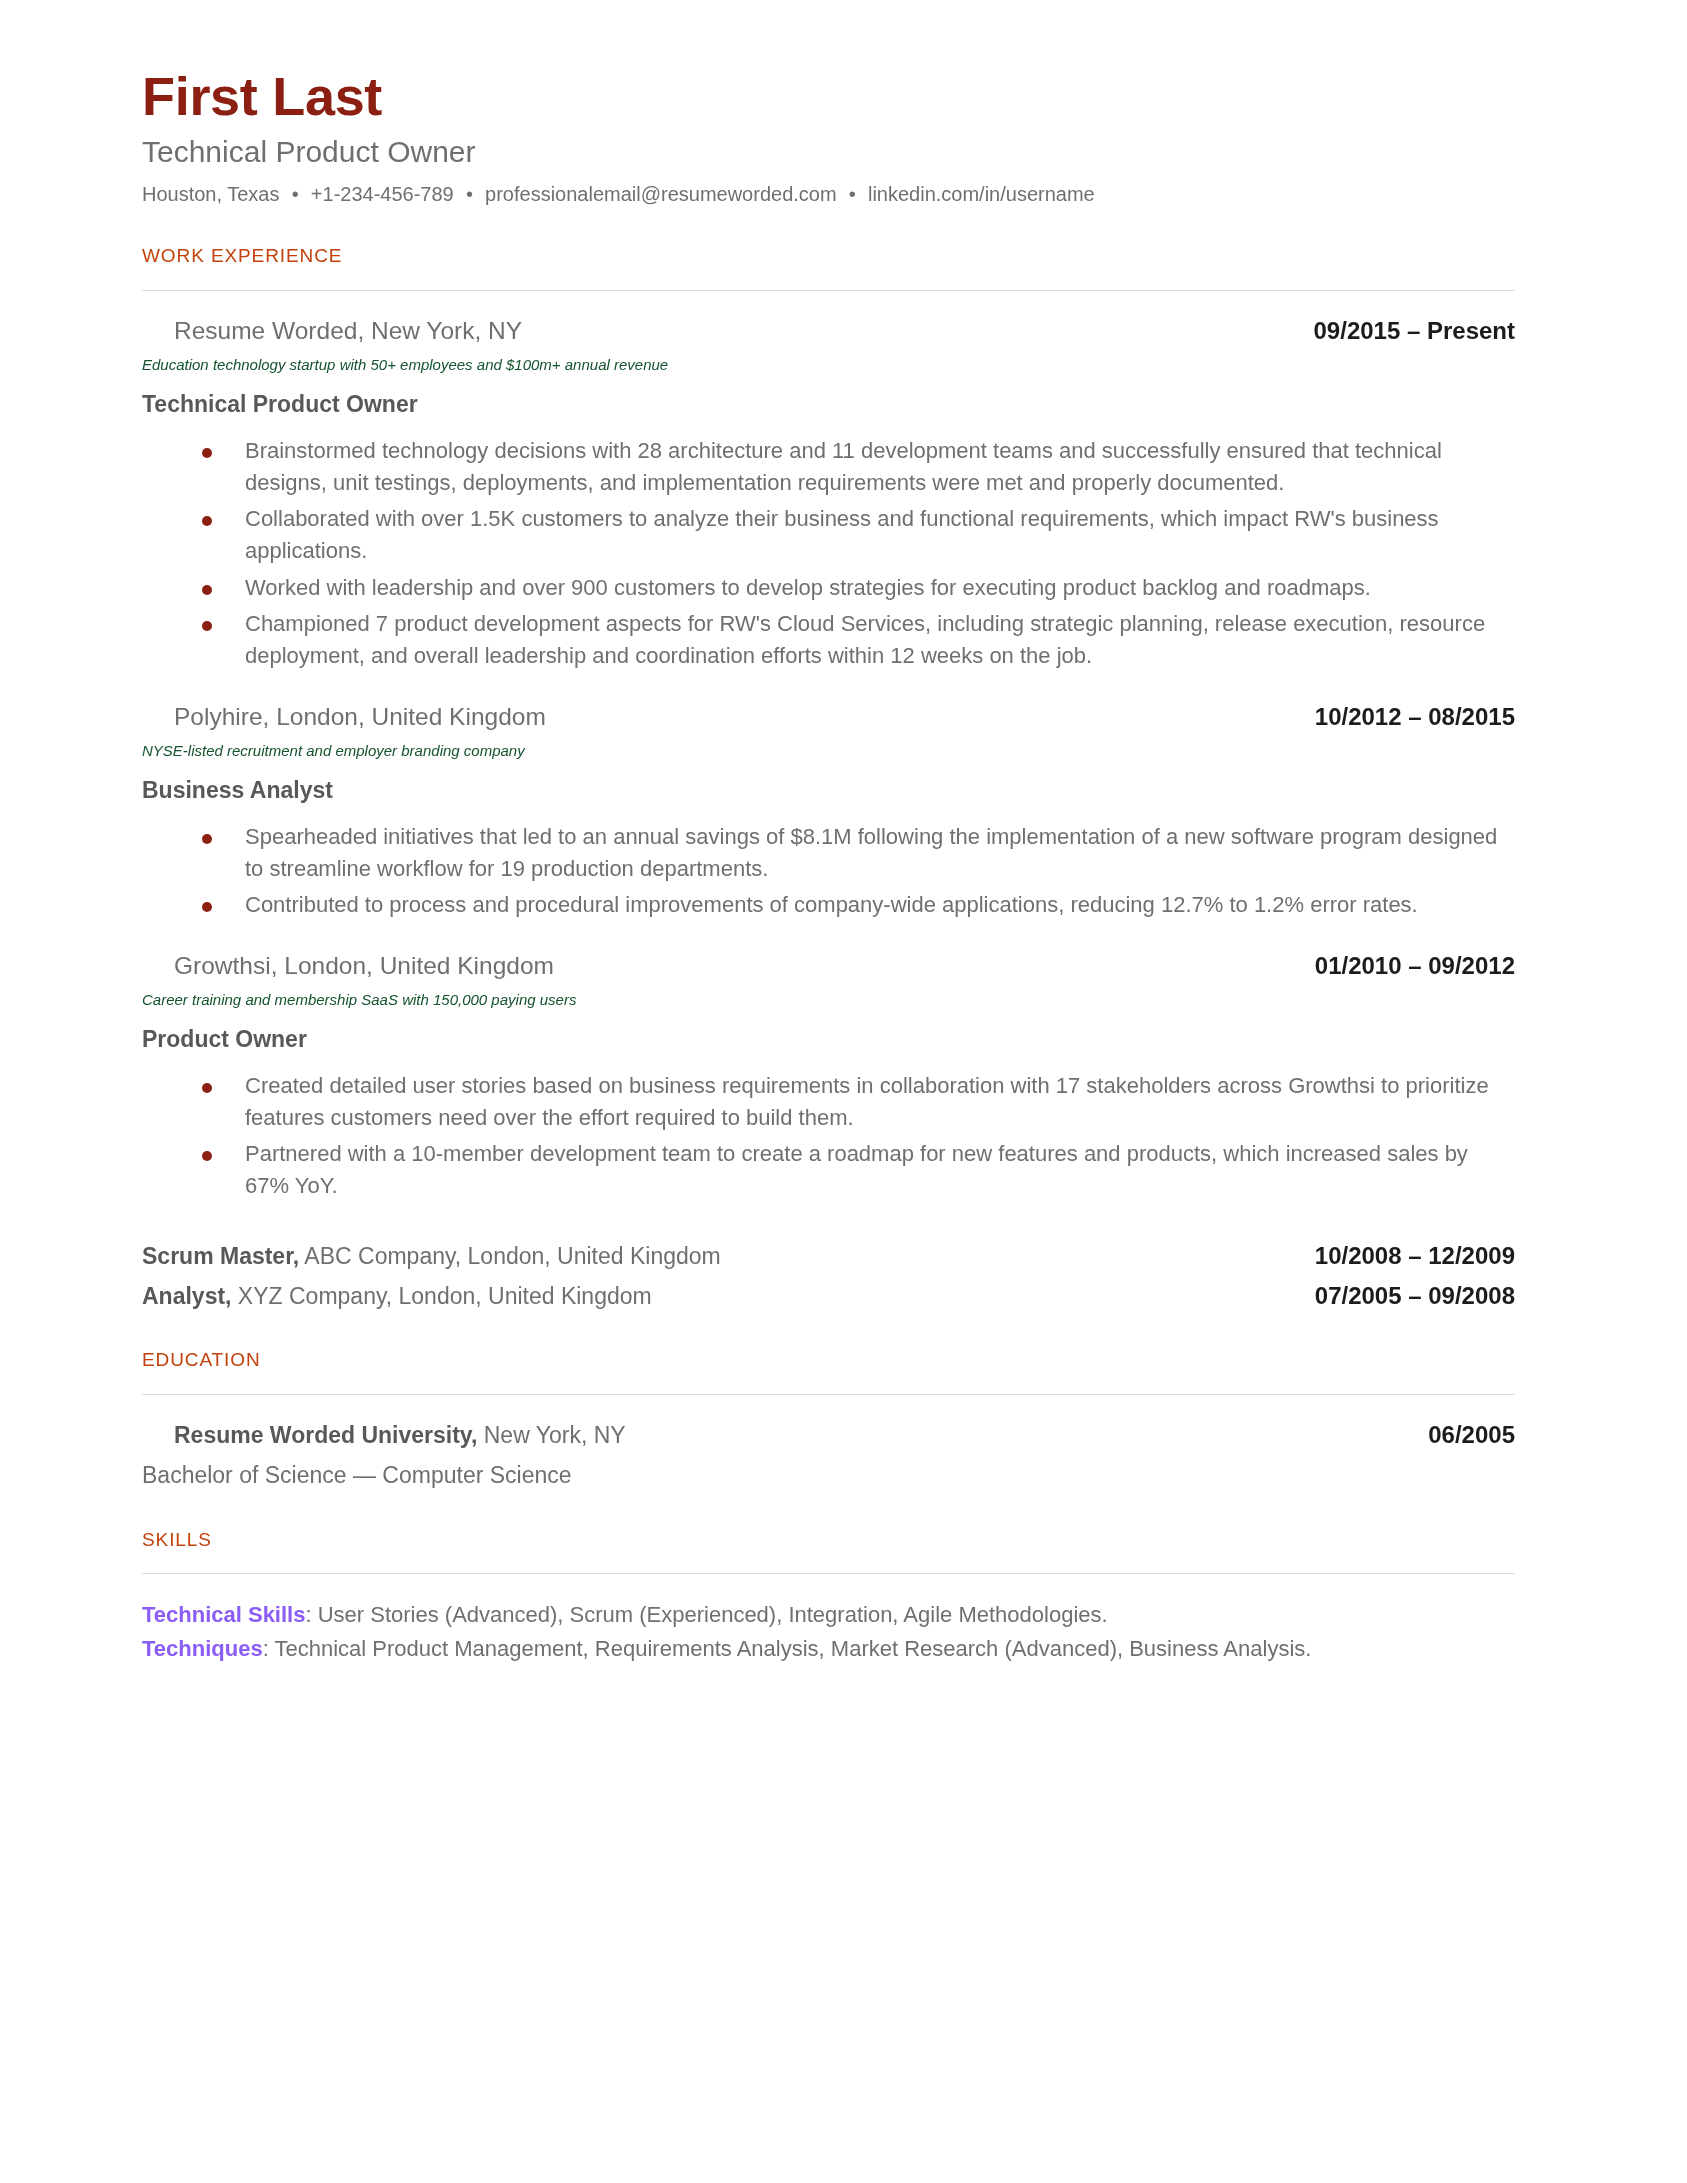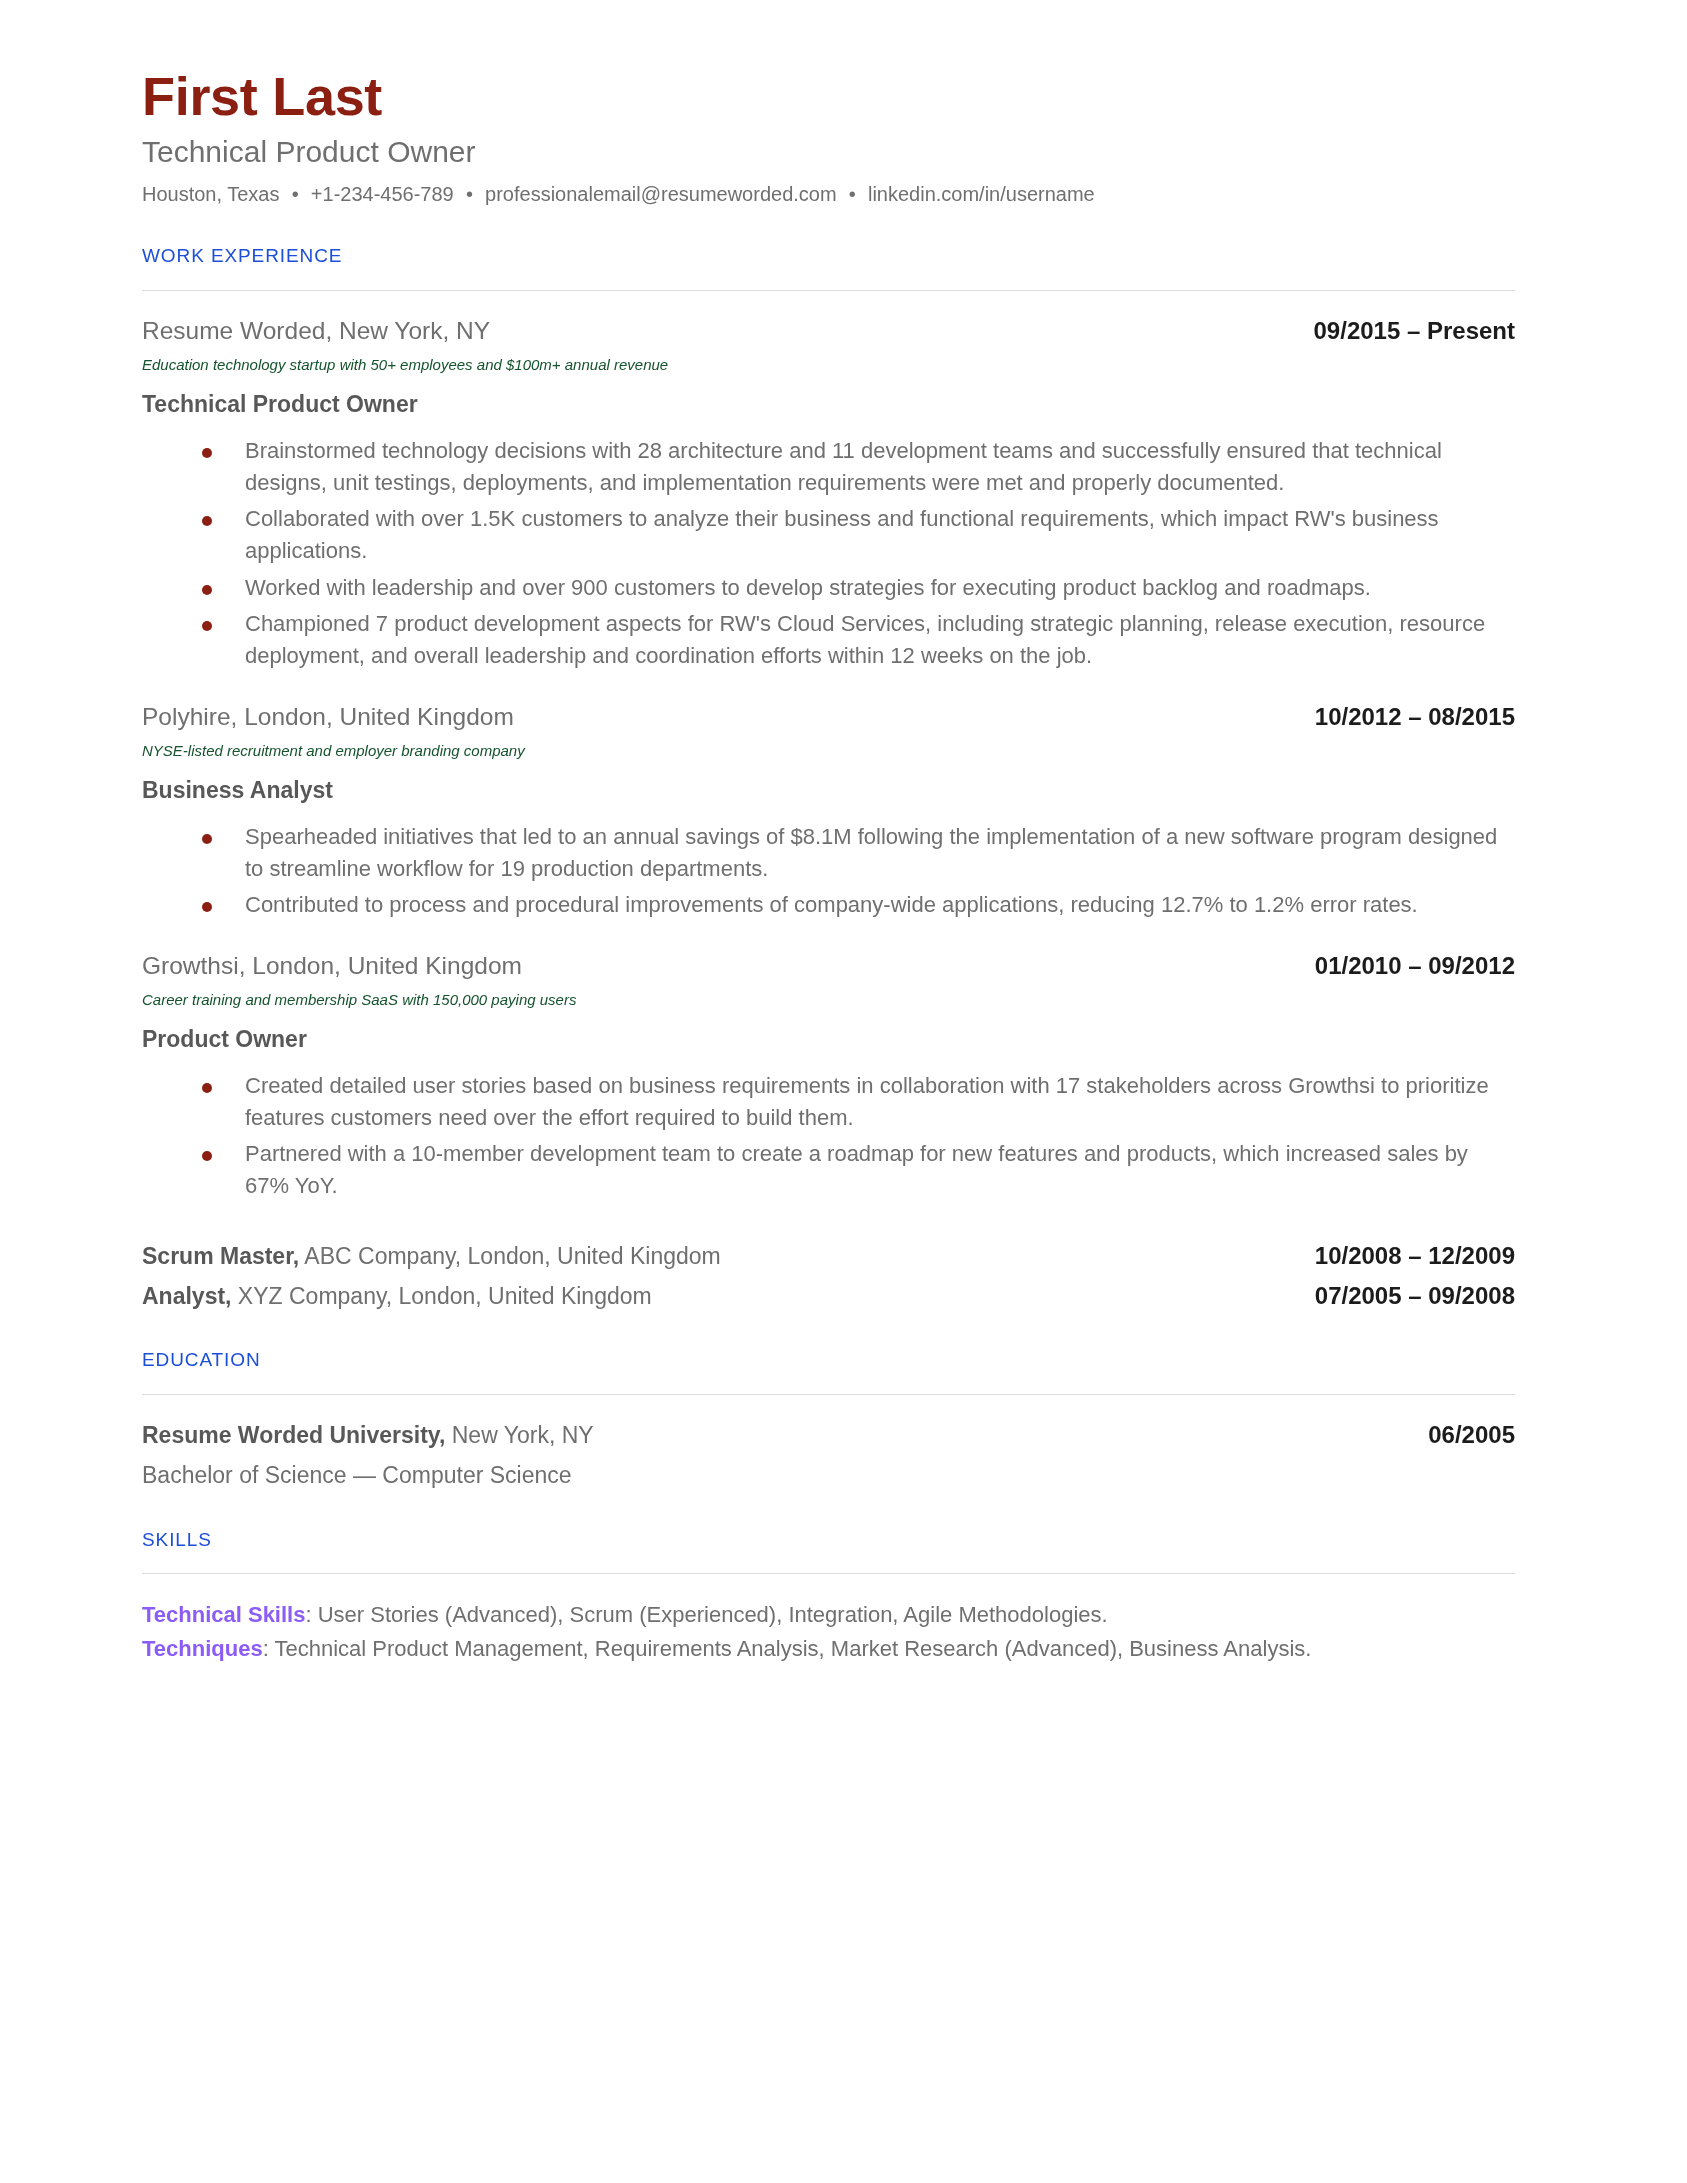--- a/index.html
+++ b/index.html
@@ -47,21 +47,21 @@
     color: #6f6f6f;
     line-height: 1.35;
     white-space: nowrap;
   }
   .contact .sep { padding: 0 6.6px; }
 
   
   .section-header {
     font-size: 19px;
     font-weight: 400;
-    color: #1d4ed8;
+    color: #c2410c;
     letter-spacing: 0.9px;
     text-transform: uppercase;
     margin-top: 37px;
   }
 
   .divider {
     height: 0.7px;
     background: #dcdcdc;
     margin-top: 22.5px;
     margin-bottom: 25px;
@@ -69,20 +69,21 @@
 
   
   .entry { margin-bottom: 2.6px; }
   .entry + .entry { margin-top: 29px; }
 
   .entry-row {
     display: flex;
     align-items: baseline;
     justify-content: space-between;
     gap: 30px;
+    margin-left: 32px;
   }
 
   .company {
     font-size: 24.5px;
     font-weight: 400;
     color: #6f6f6f;
     line-height: 1.3;
     white-space: nowrap;
   }
 

